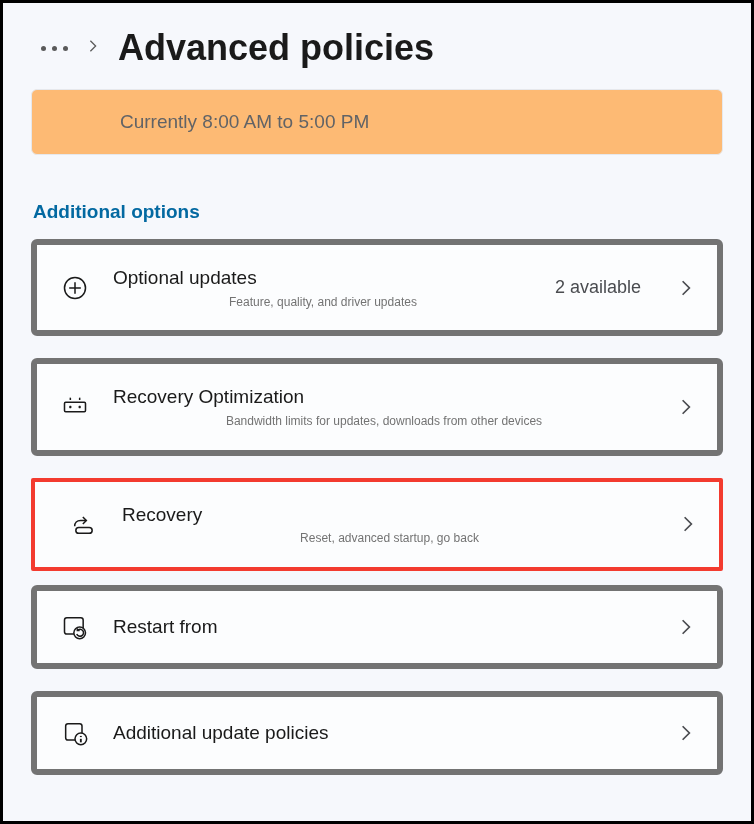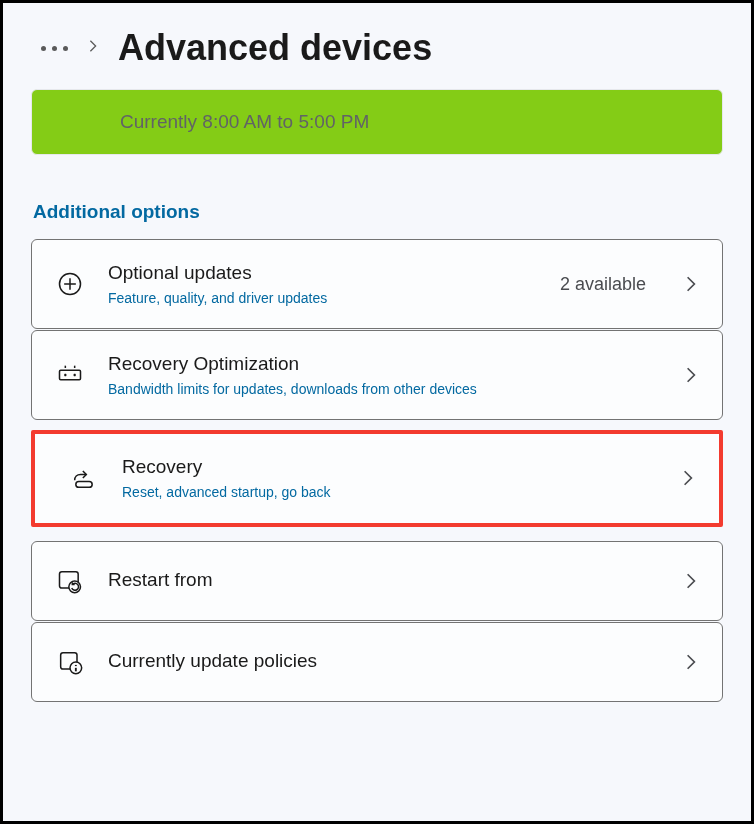--- a/index.html
+++ b/index.html
@@ -35,21 +35,21 @@
   }
   .page-title {
     font-size: 36px;
     font-weight: 600;
     color: #1a1a1a;
   }
   .content {
     padding: 0 28px;
   }
   .card {
-    background: #84cc16;
+    background: #fdba74;
     border: 1px solid #e6e8ec;
     border-radius: 6px;
     margin-bottom: 6px;
     display: flex;
     align-items: center;
     padding: 18px 22px;
     min-height: 66px;
     position: relative;
   }
   .hours-card {
@@ -63,23 +63,23 @@
   }
   .section-heading {
     font-size: 19px;
     font-weight: 600;
     color: #0369a1;
     margin-bottom: 16px;
     margin-left: 2px;
   }
   .option-row {
     background: #fcfdfe;
-    border: 1px solid #737373;
+    border: 6px solid #737373;
     border-radius: 6px;
-    margin-bottom: 1px;
+    margin-bottom: 22px;
     display: flex;
     align-items: center;
     padding: 20px 22px;
     gap: 22px;
     cursor: pointer;
     min-height: 80px;
   }
   .option-row.highlighted {
     border: 4px solid #f33b2f;
     border-radius: 2px;
@@ -105,24 +105,25 @@
   .option-text {
     flex: 1;
     min-width: 0;
   }
   .option-title {
     font-size: 19px;
     color: #1a1a1a;
     line-height: 1.4;
   }
   .option-subtitle {
-    font-size: 14px;
-    color: #0369a1;
+    font-size: 12px;
+    color: #737373;
     line-height: 1.4;
     margin-top: 2px;
+    text-align: center;
   }
   .option-meta {
     font-size: 18px;
     color: #4a4c50;
     margin-right: 14px;
     text-align: center;
   }
   .chevron {
     width: 18px;
     height: 18px;
@@ -143,21 +144,21 @@
   <div class="ellipsis-icon">
     <span></span>
       <span></span>
       <span></span>
   </div>
   <div class="breadcrumb-chevron">
     <svg viewBox="0 0 16 16">
         <path d="M5 2 L11 8 L5 14" stroke="#5a5a5a" stroke-width="1.5" fill="none"></path>
       </svg>
   </div>
-  <h1 class="page-title">Advanced devices</h1>
+  <h1 class="page-title">Advanced policies</h1>
 </div>
 
 <div class="content">
 
   <div class="card hours-card">
     <div class="hours-text">Currently 8:00 AM to 5:00 PM</div>
   </div>
 
   <div class="section-heading">Additional options</div>
 
@@ -243,21 +244,21 @@
   <div class="option-row">
     <div class="option-icon">
       <svg viewBox="0 0 24 24">
           <rect x="4" y="4" width="14" height="14" rx="2"></rect>
           <circle cx="17" cy="17" r="5" fill="#fcfdfe"></circle>
           <line x1="17" y1="14.5" x2="17" y2="15.5" stroke-width="1.6"></line>
           <line x1="17" y1="17" x2="17" y2="20" stroke-width="1.6"></line>
         </svg>
     </div>
     <div class="option-text">
-      <div class="option-title">Currently update policies</div>
+      <div class="option-title">Additional update policies</div>
     </div>
     <div class="chevron">
       <svg viewBox="0 0 16 16">
           <path d="M5 2 L11 8 L5 14"></path>
         </svg>
     </div>
   </div>
 
 </div>
 

